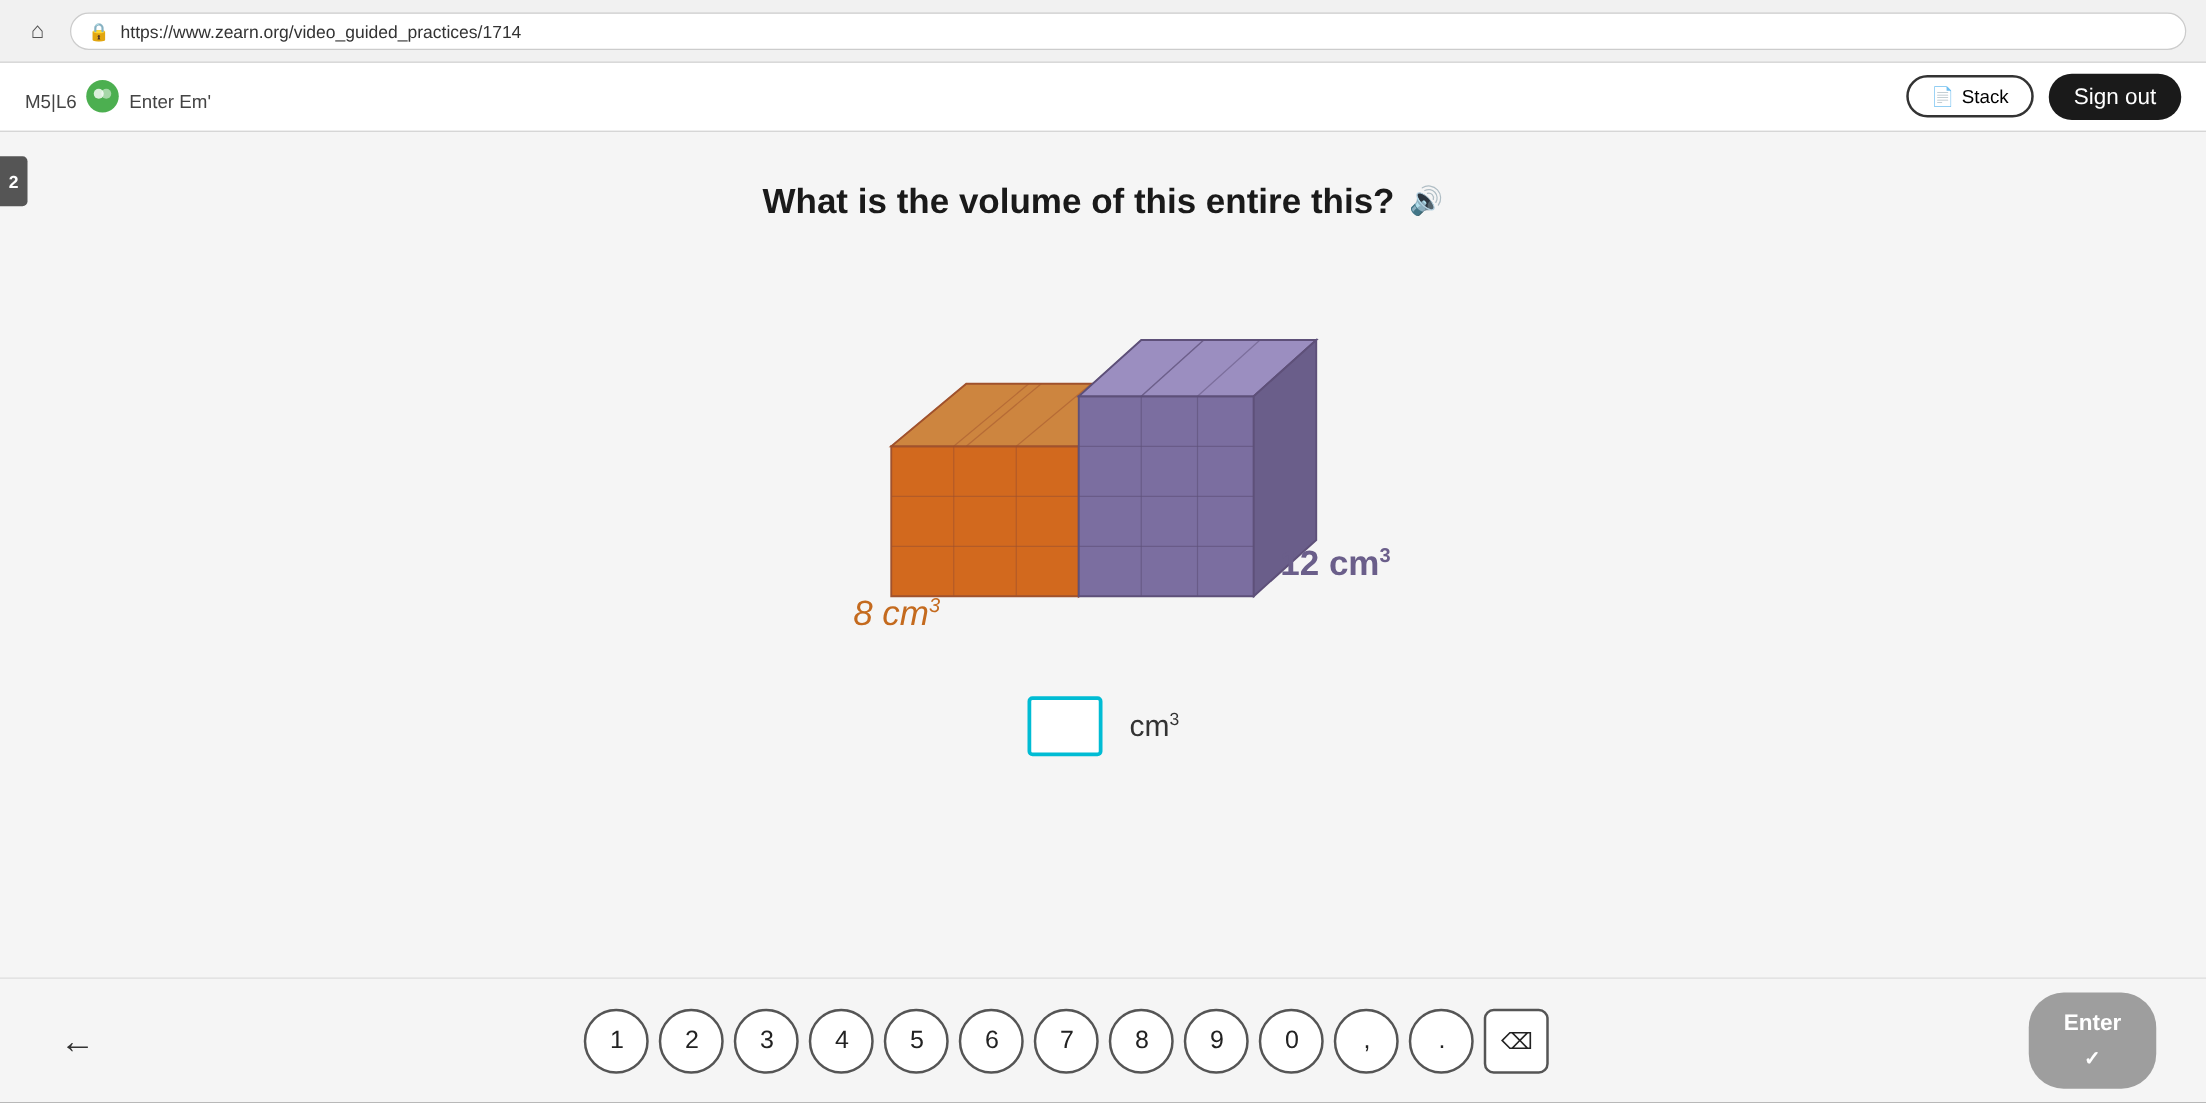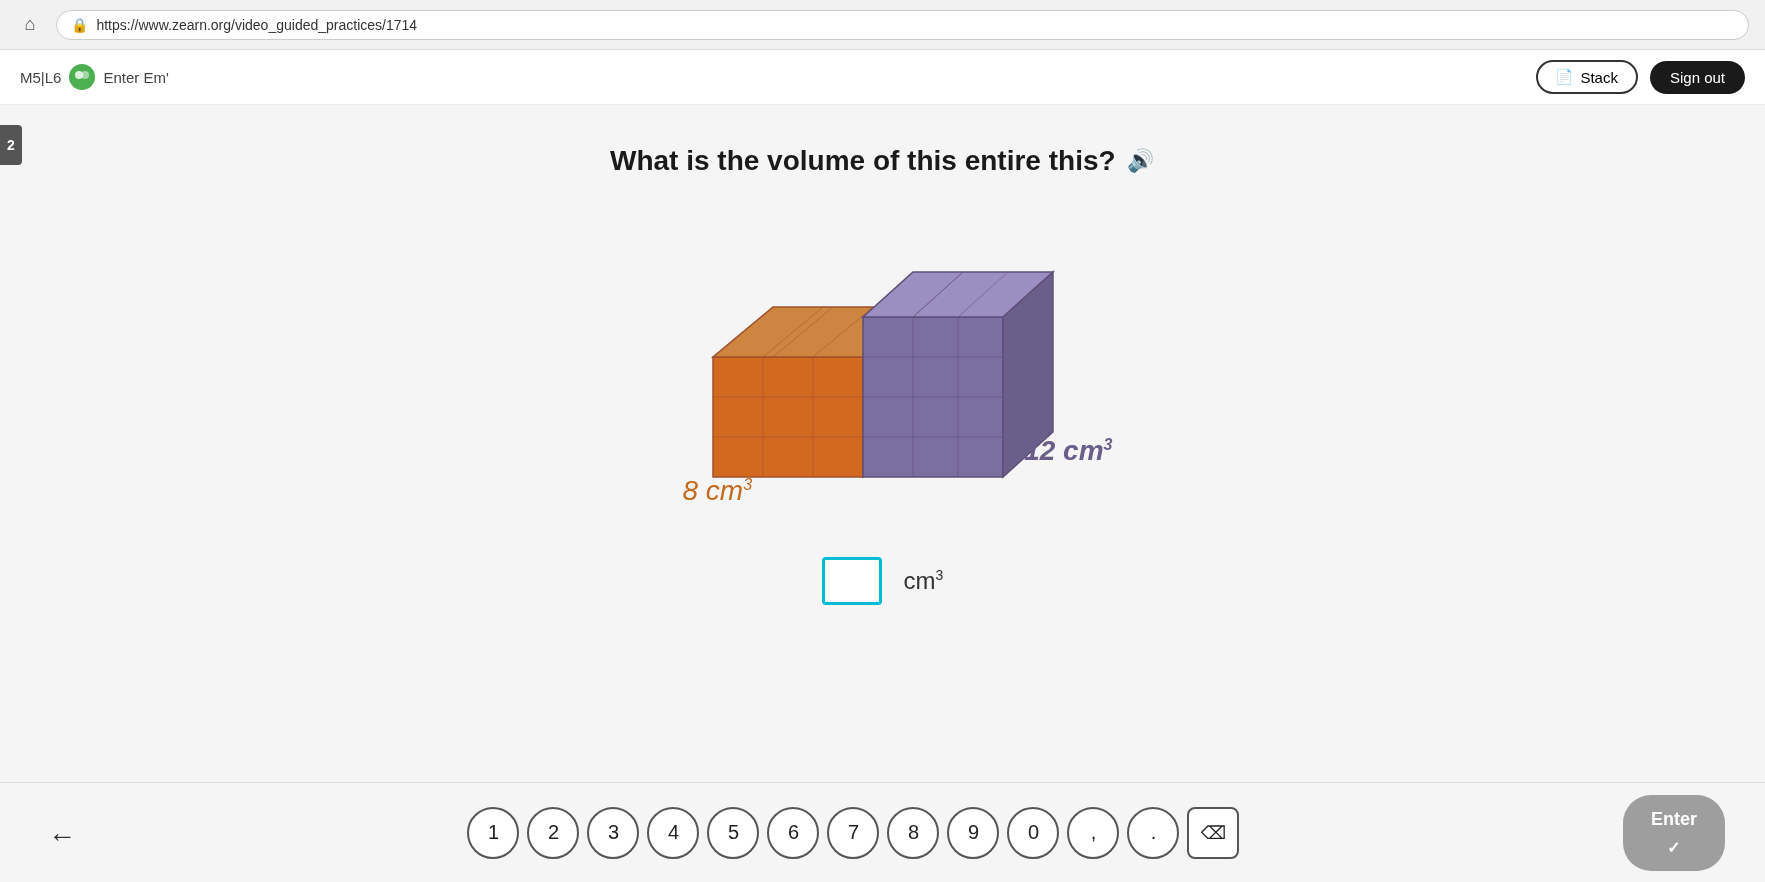--- a/index.html
+++ b/index.html
@@ -58,21 +58,21 @@
       height: 55px;
       display: flex;
       align-items: center;
       justify-content: space-between;
       padding: 0 20px;
       border-bottom: 1px solid #eee;
     }
 
     .nav-left {
       display: flex;
-      align-items: center;
+      align-items: flex-end;
       gap: 8px;
     }
 
     .nav-breadcrumb {
       font-size: 15px;
       color: #444;
       font-weight: 500;
     }
 
     .nav-icon-circle {
@@ -106,21 +106,21 @@
       gap: 6px;
       font-weight: 500;
     }
 
     .signout-button {
       border: none;
       border-radius: 22px;
       padding: 8px 20px;
       background: #1a1a1a;
       color: white;
-      font-size: 15px;
+      font-size: 18px;
       cursor: pointer;
       font-weight: 500;
     }
 
     
     .main-content {
       background: #f5f5f5;
       width: 100%;
       height: calc(882px - 50px - 55px);
       position: relative;
@@ -362,21 +362,21 @@
         <line x1="330" y1="55" x2="280" y2="100" stroke="#5E5079" stroke-width="1" opacity="0.5"></line>
         <line x1="280" y1="100" x2="330" y2="55" stroke="#5E5079" stroke-width="1" opacity="0.5"></line>
         <line x1="325" y1="100" x2="375" y2="55" stroke="#5E5079" stroke-width="1" opacity="0.5"></line>
       </svg>
 
       
       <div style="position:absolute; bottom:20px; left:50px; font-size:28px; font-weight:normal; color:#C46A1E; font-style:italic;">
         <span>8 cm</span><sup style="font-size:16px;">3</sup>
       </div>
 
-      <div style="position:absolute; bottom:60px; right:20px; font-size:28px; font-weight:bold; color:#6A5E8A; font-style:italic;">
+      <div style="position:absolute; bottom:60px; right:20px; font-size:28px; font-weight:bold; color:#6A5E8A; ">
         <span>12 cm</span><sup style="font-size:16px;">3</sup>
       </div>
     </div>
 
     <div class="answer-area">
       <input type="text" class="answer-input-box" maxlength="4" style="">
       <span class="cm3-label">
         <span>cm</span><sup style="font-size:14px;">3</sup>
       </span>
     </div>

